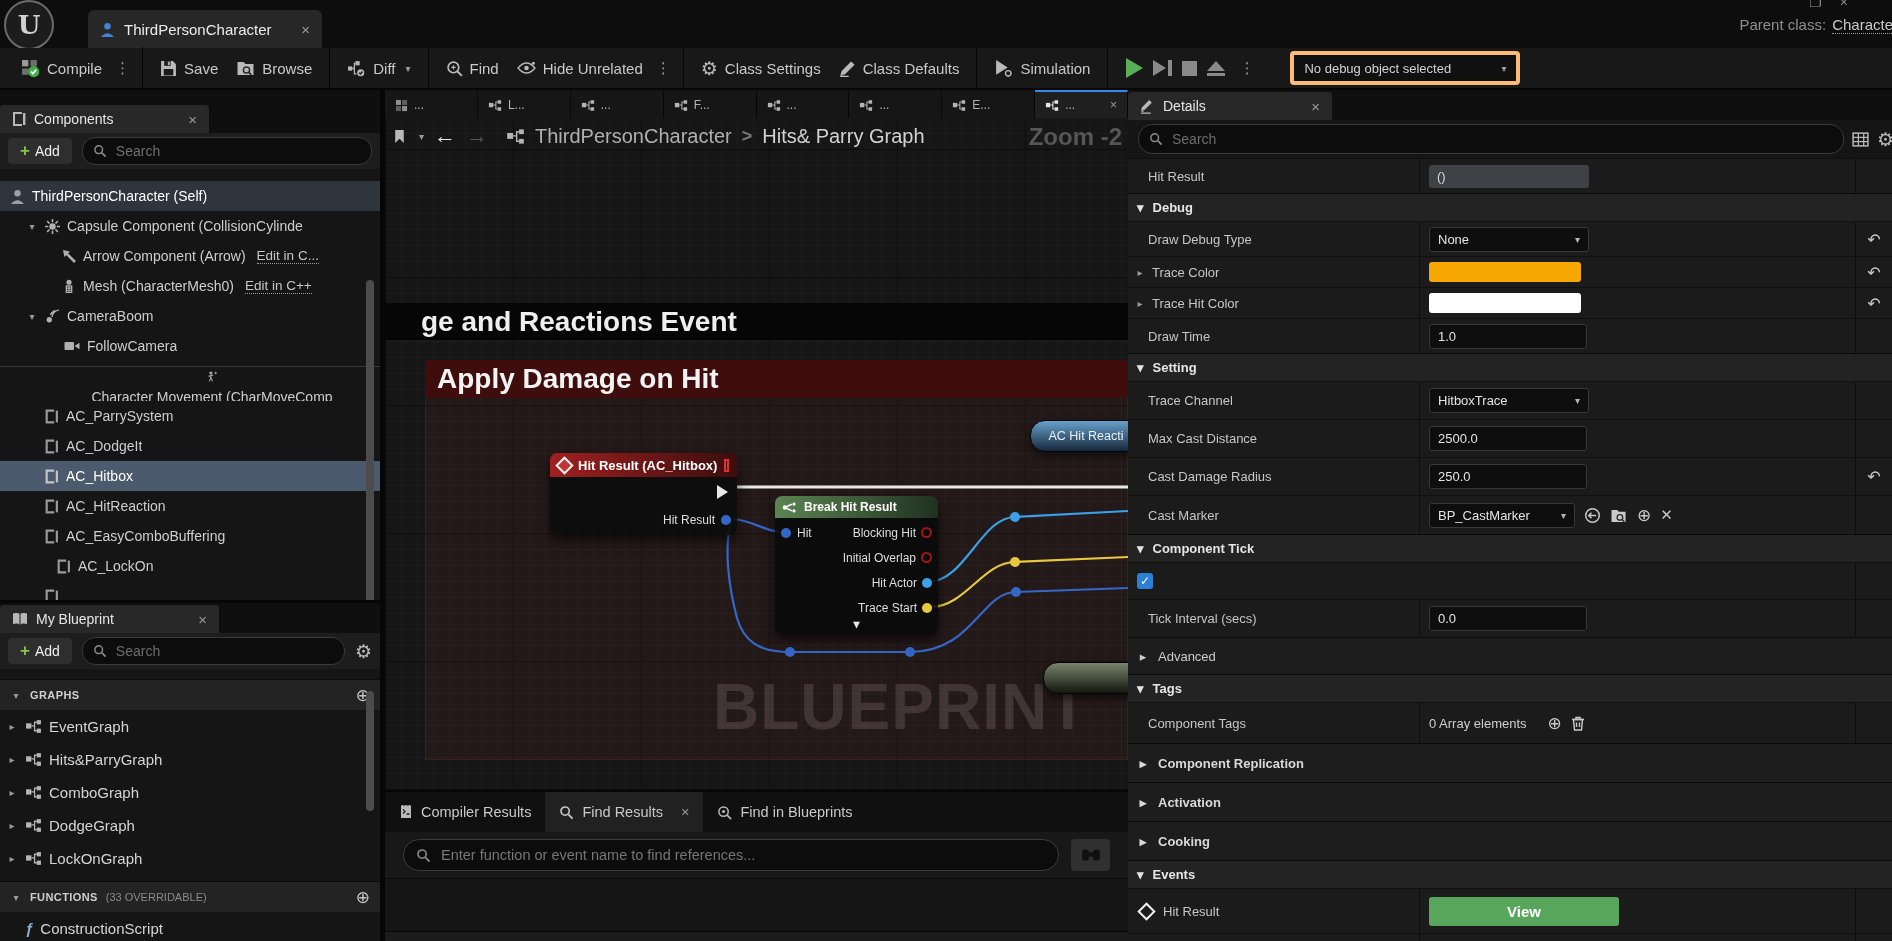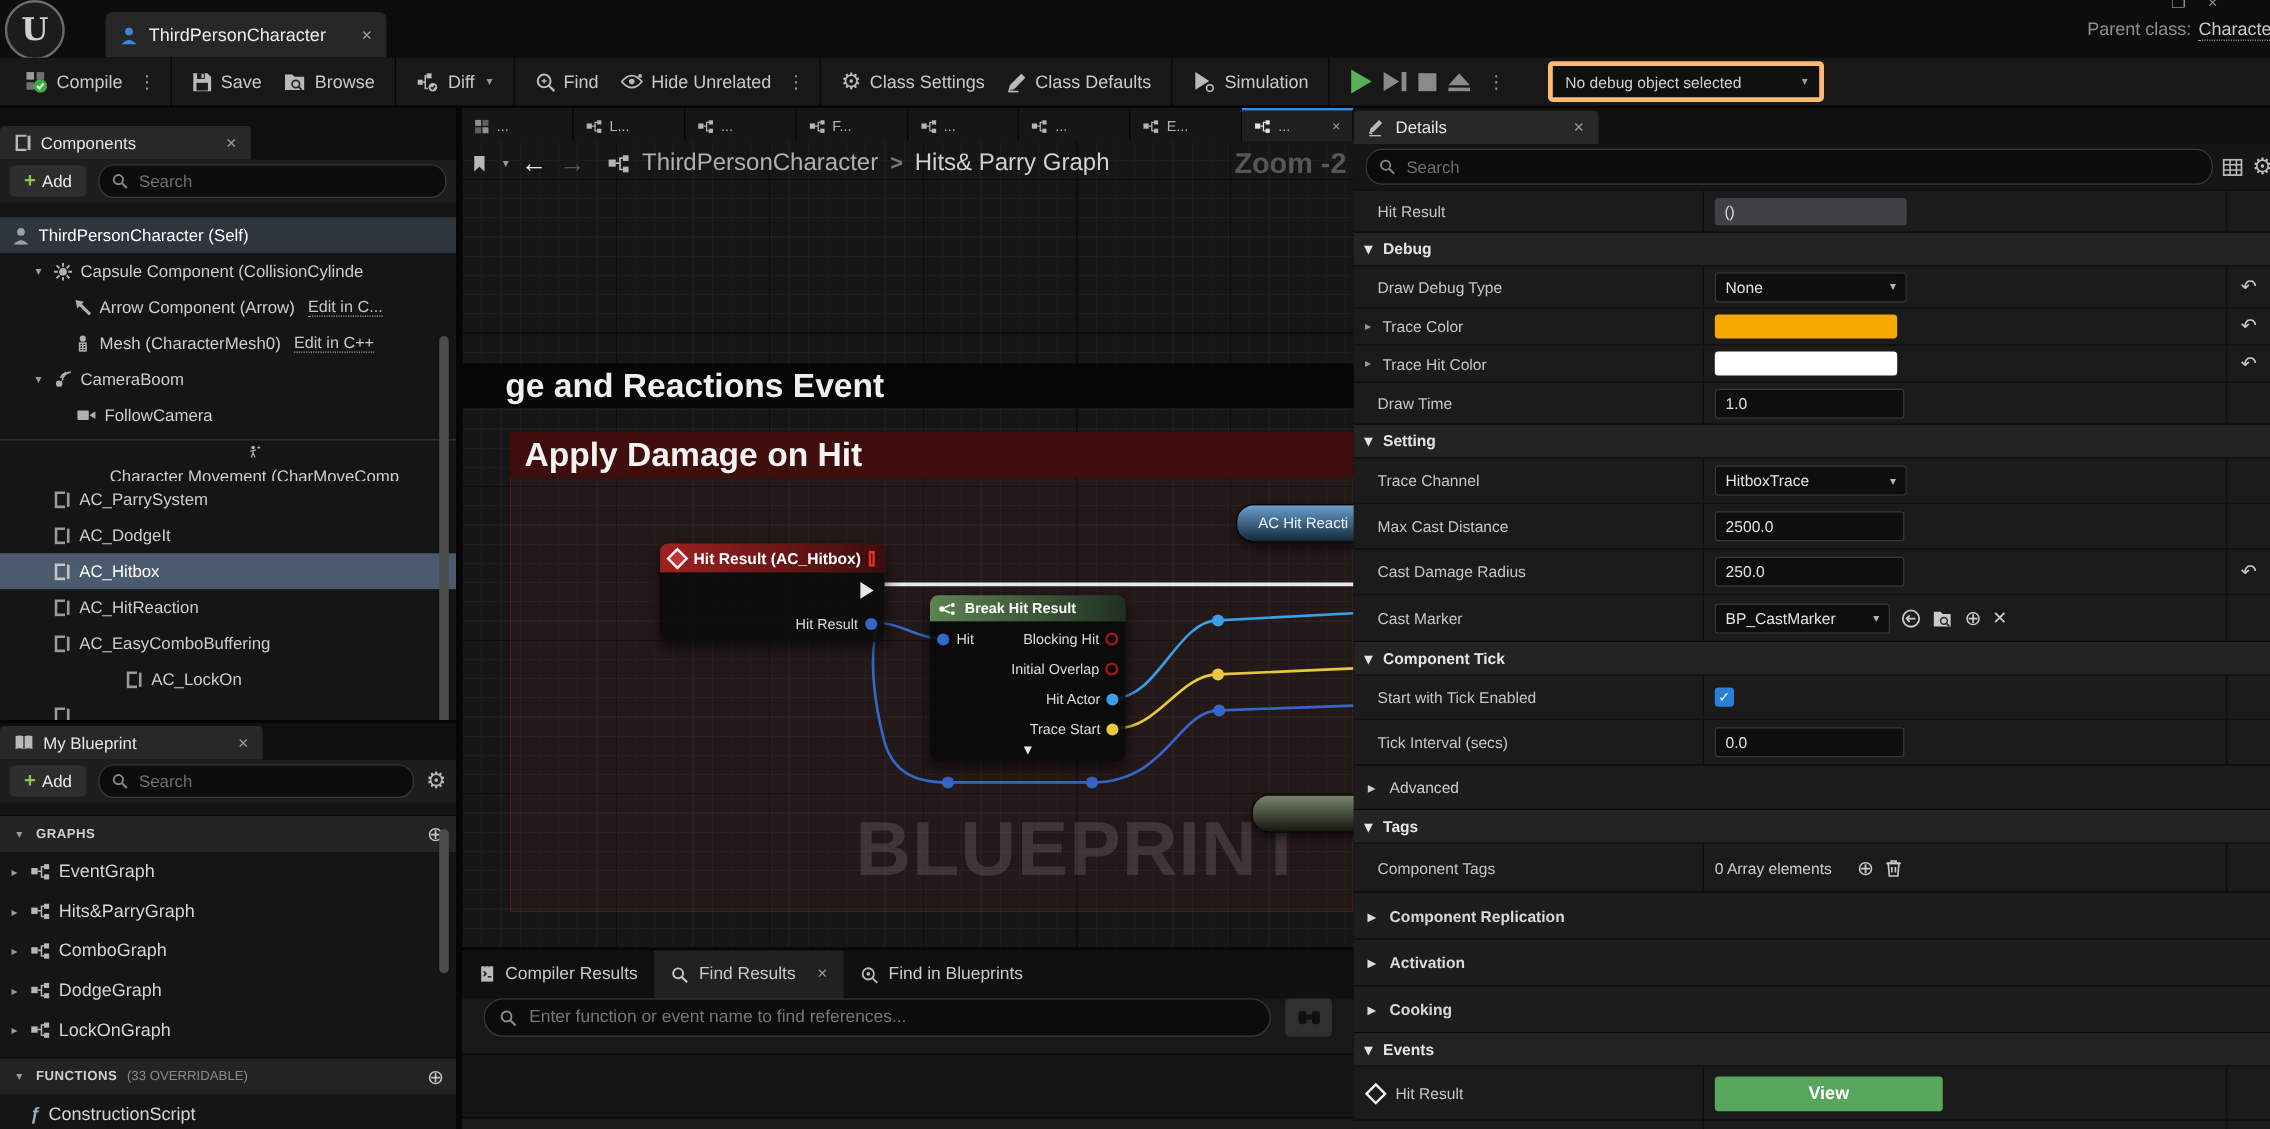--- a/index.html
+++ b/index.html
@@ -136,21 +136,21 @@
   .varnode{left:645px;top:302px;width:110px;height:30px;background:linear-gradient(180deg,#68a0cc,#16283a);}
   .varnode span{color:#eaf2f8;font-size:12.5px;white-space:nowrap;}
   .greennode{left:658px;top:544px;width:100px;height:30px;background:linear-gradient(180deg,#77856b,#14170f);}
 
   
   .bottompanel{position:absolute;left:0;top:700px;width:743px;height:151px;background:#151515;border-top:2px solid #060606;box-sizing:border-box;}
   .btabs{height:40px;display:flex;align-items:stretch;background:#101010;}
   .btab{display:flex;align-items:center;gap:8px;padding:0 14px;color:#c9c9c9;font-size:14.5px;cursor:pointer;}
   .btab.active{background:#212121;}
   .btab .x{color:#9a9a9a;margin-left:10px;}
-  .bsearchrow{height:46px;background:#181818;display:flex;padding:0 18px;gap:12px;}
+  .bsearchrow{height:46px;background:#181818;display:flex;align-items:center;padding:0 18px;gap:12px;}
   .bigpill{flex:0 0 630px;display:flex;align-items:center;gap:8px;background:#0c0c0c;border:1px solid #3c3c3c;
            border-radius:16px;height:30px;padding:0 12px;}
   .bigpill input{flex:1;background:transparent;border:none;outline:none;color:#cfcfcf;font-size:14.5px;}
   .bigpill input::placeholder{color:#767676;}
   .binocbtn{width:56px;height:32px;background:#303030;border-radius:4px;display:flex;align-items:center;justify-content:center;cursor:pointer;}
   .bresults{height:52px;background:#151515;border-top:1px solid #0a0a0a;}
   .bstrip{height:11px;background:#1c1c1c;border-top:1px solid #060606;}
 
   
   .details{position:absolute;left:1128px;top:90px;width:764px;height:851px;background:#151515;overflow:hidden;}
@@ -425,21 +425,21 @@
             </svg>
           <span class="ellip">AC_HitReaction</span>
         </div>
         <div class="crow" style="padding-left:44px;">
           <svg width="15" height="15" viewBox="0 0 14 14">
               <path d="M9.5 1.5H2.5v11h7" fill="none" stroke="#9a9a9a" stroke-width="2"></path>
               <rect x="11" y="1.5" width="2" height="11" fill="#9a9a9a"></rect>
             </svg>
           <span class="ellip">AC_EasyComboBuffering</span>
         </div>
-        <div class="crow" style="padding-left:56px;margin-left:48px;">
+        <div class="crow" style="padding-left:56px;">
           <svg width="15" height="15" viewBox="0 0 14 14">
               <path d="M9.5 1.5H2.5v11h7" fill="none" stroke="#9a9a9a" stroke-width="2"></path>
               <rect x="11" y="1.5" width="2" height="11" fill="#9a9a9a"></rect>
             </svg>
           <span class="ellip">AC_LockOn</span>
         </div>
         <div class="crow" style="padding-left:44px;">
           <svg width="15" height="15" viewBox="0 0 14 14">
               <path d="M9.5 1.5H2.5v11h7" fill="none" stroke="#9a9a9a" stroke-width="2"></path>
               <rect x="11" y="1.5" width="2" height="11" fill="#9a9a9a"></rect>
@@ -942,23 +942,20 @@
       </div>
       <div class="drail"></div>
     </div>
 
     <div class="dsec">
       <span class="exp">▾</span>
       <span>Component Tick</span>
     </div>
 
     <div class="drow" style="height:36px;">
-      <div class="dlab">
-          <span>Start with Tick Enabled</span>
-        </div>
       <div class="dval">
           <div class="cb">✓</div>
         </div>
       <div class="drail"></div>
     </div>
 
     <div class="drow" style="height:37px;">
       <div class="dlab">
           <span>Tick Interval (secs)</span>
         </div>

